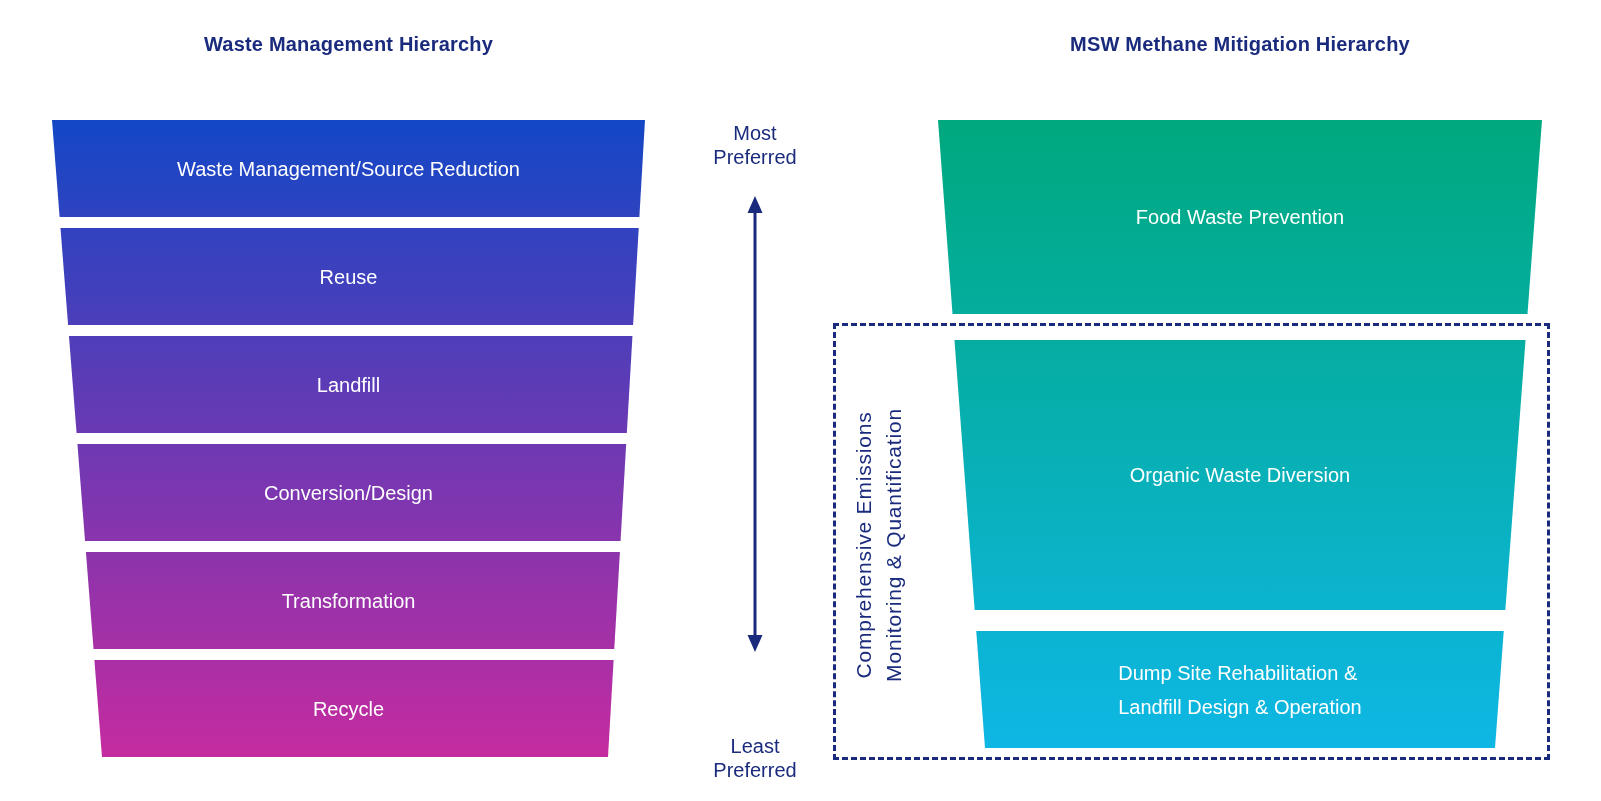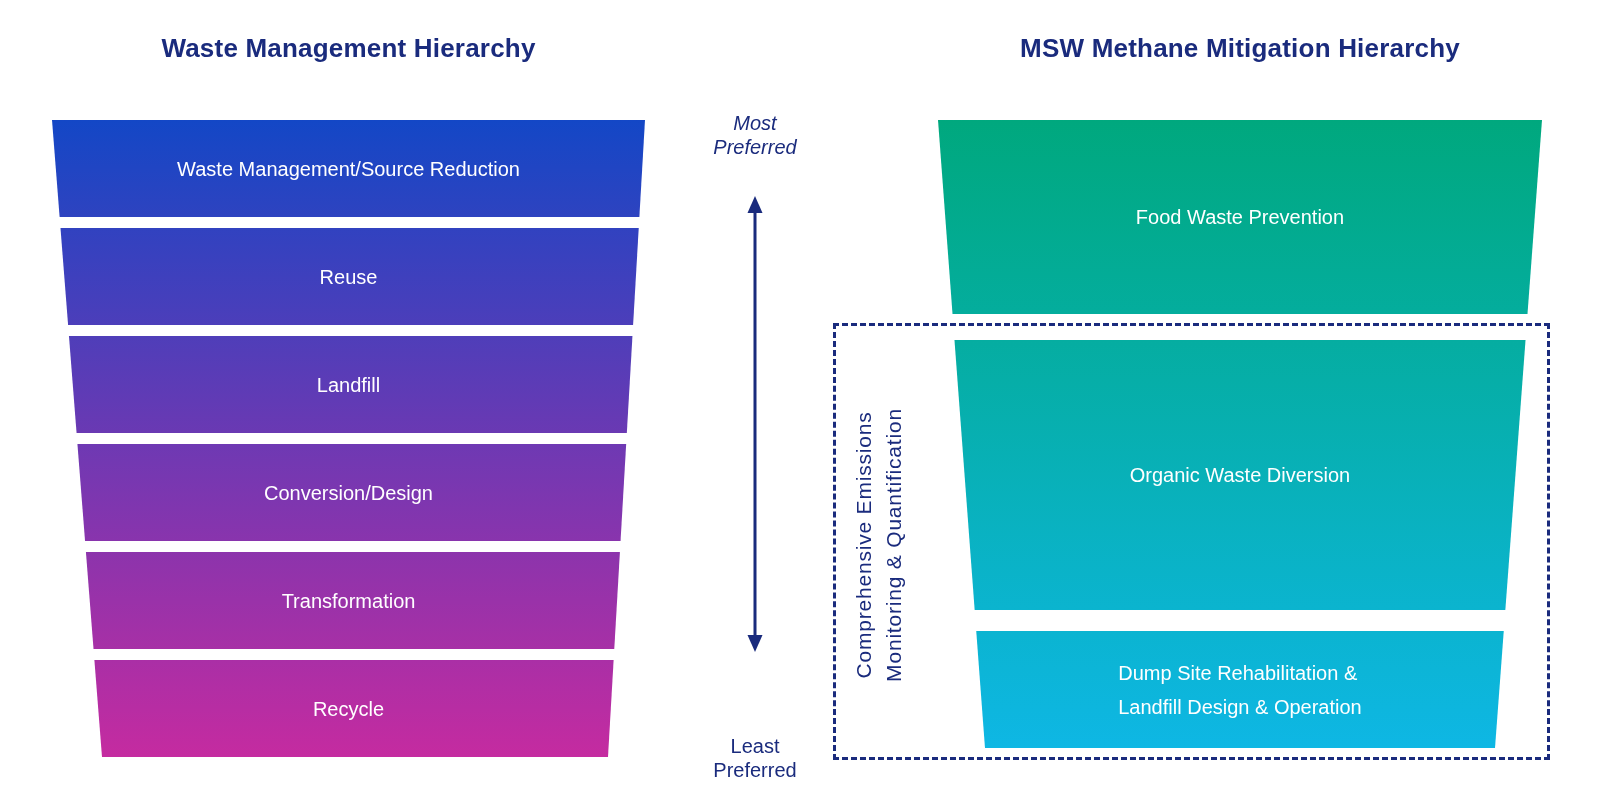--- a/index.html
+++ b/index.html
@@ -2,21 +2,21 @@
 <html style="--page-bg: #ffffff; --navy: #1A2B7D; --label-text: #ffffff;"><head>
 <meta charset="utf-8">
 <style>
   html,body{margin:0;padding:0;background:#fff;}
   .canvas{
     position:relative;width:1601px;height:801px;background:var(--page-bg,#ffffff);
     font-family:"Liberation Sans",sans-serif;overflow:hidden;
   }
   .title{
     position:absolute;top:33px;text-align:center;
-    font-size:26px;font-weight:bold;color:var(--navy,#1A2B7D);letter-spacing:.2px;
+    font-size:20px;font-weight:bold;color:var(--navy,#1A2B7D);letter-spacing:.2px;
   }
   .left-t{left:52px;width:593px;}
   .right-t{left:938px;width:604px;}
 
   
   .funnel{position:absolute;top:120px;display:flex;flex-direction:column;}
   .funnel-left{
     left:52px;width:593px;height:637px;gap:11px;
     clip-path:polygon(0 0,100% 0,calc(100% - 37px) 100%,50px 100%);
   }
@@ -33,21 +33,21 @@
   .seg-r2{height:278px;margin-bottom:21px;}
   .seg-r3{height:120px;}
   .seg-label{white-space:pre-line;line-height:34px;}
 
   
   .preflabel{
     position:absolute;left:675px;width:160px;text-align:center;
     color:var(--navy,#1A2B7D);font-size:20px;font-weight:500;line-height:24px;
     white-space:pre-line;
   }
-  .most{top:111px;font-style:italic;}
+  .most{top:121px;}
   .least{top:734px;}
   .arrow{position:absolute;left:743px;top:196px;}
   .arrow-line{stroke:var(--navy,#1A2B7D);stroke-width:3;}
   .arrow-head{fill:var(--navy,#1A2B7D);}
 
   
   .dashed-box{
     position:absolute;left:833px;top:323px;width:717px;height:437px;
     border:3px dashed var(--navy,#1A2B7D);box-sizing:border-box;
   }

